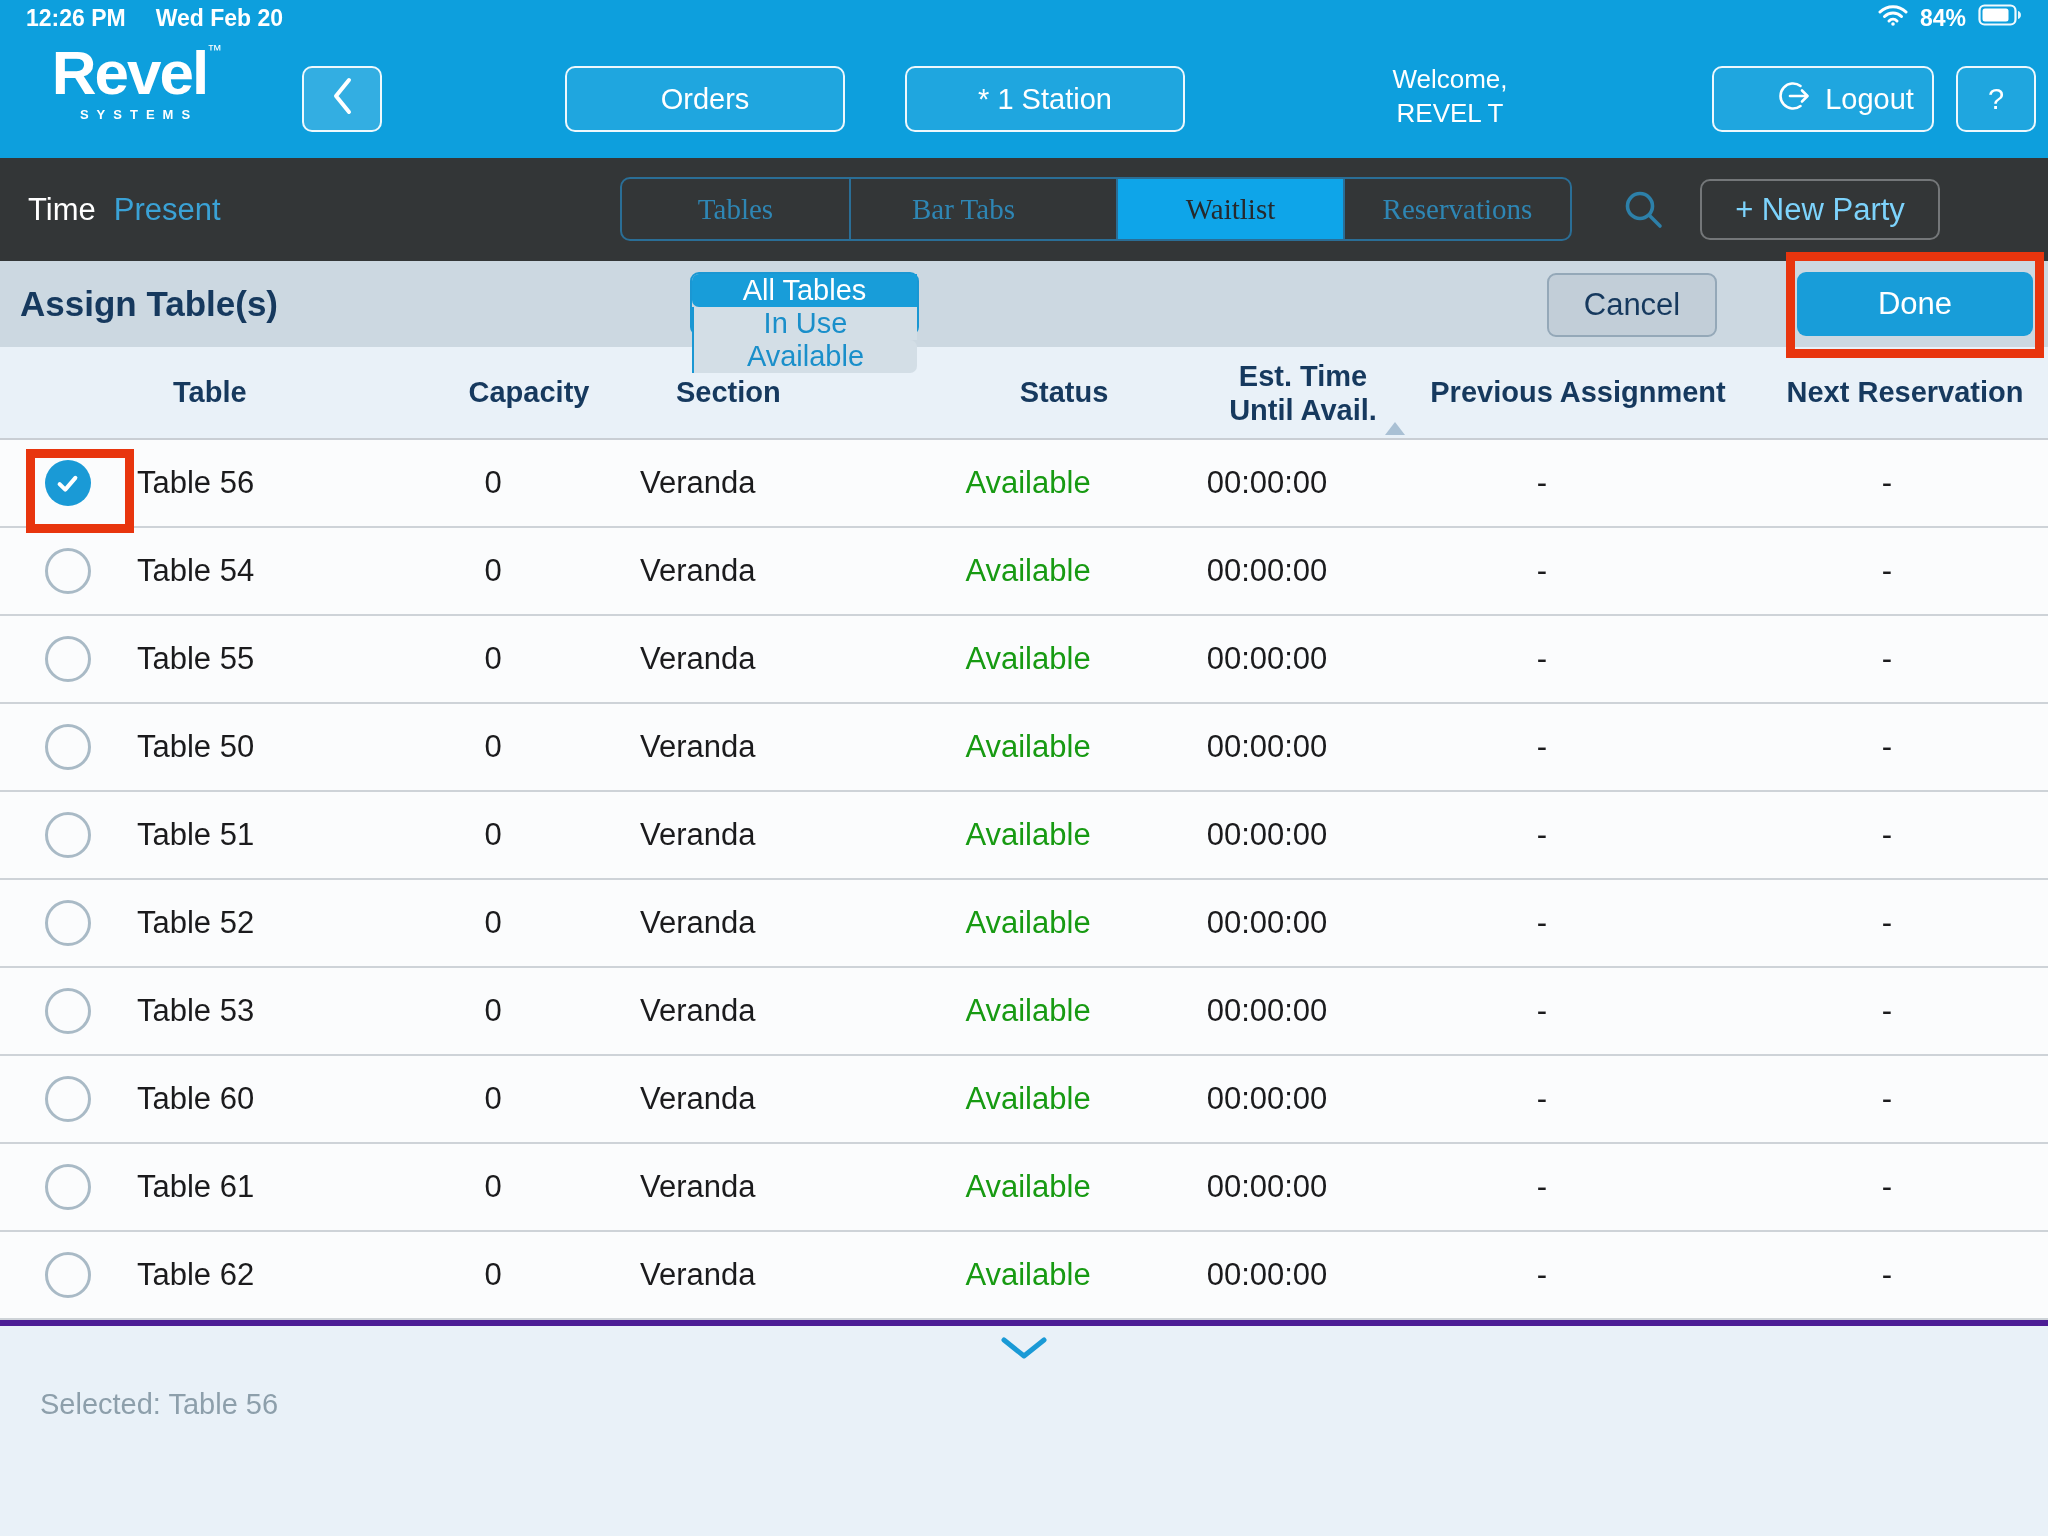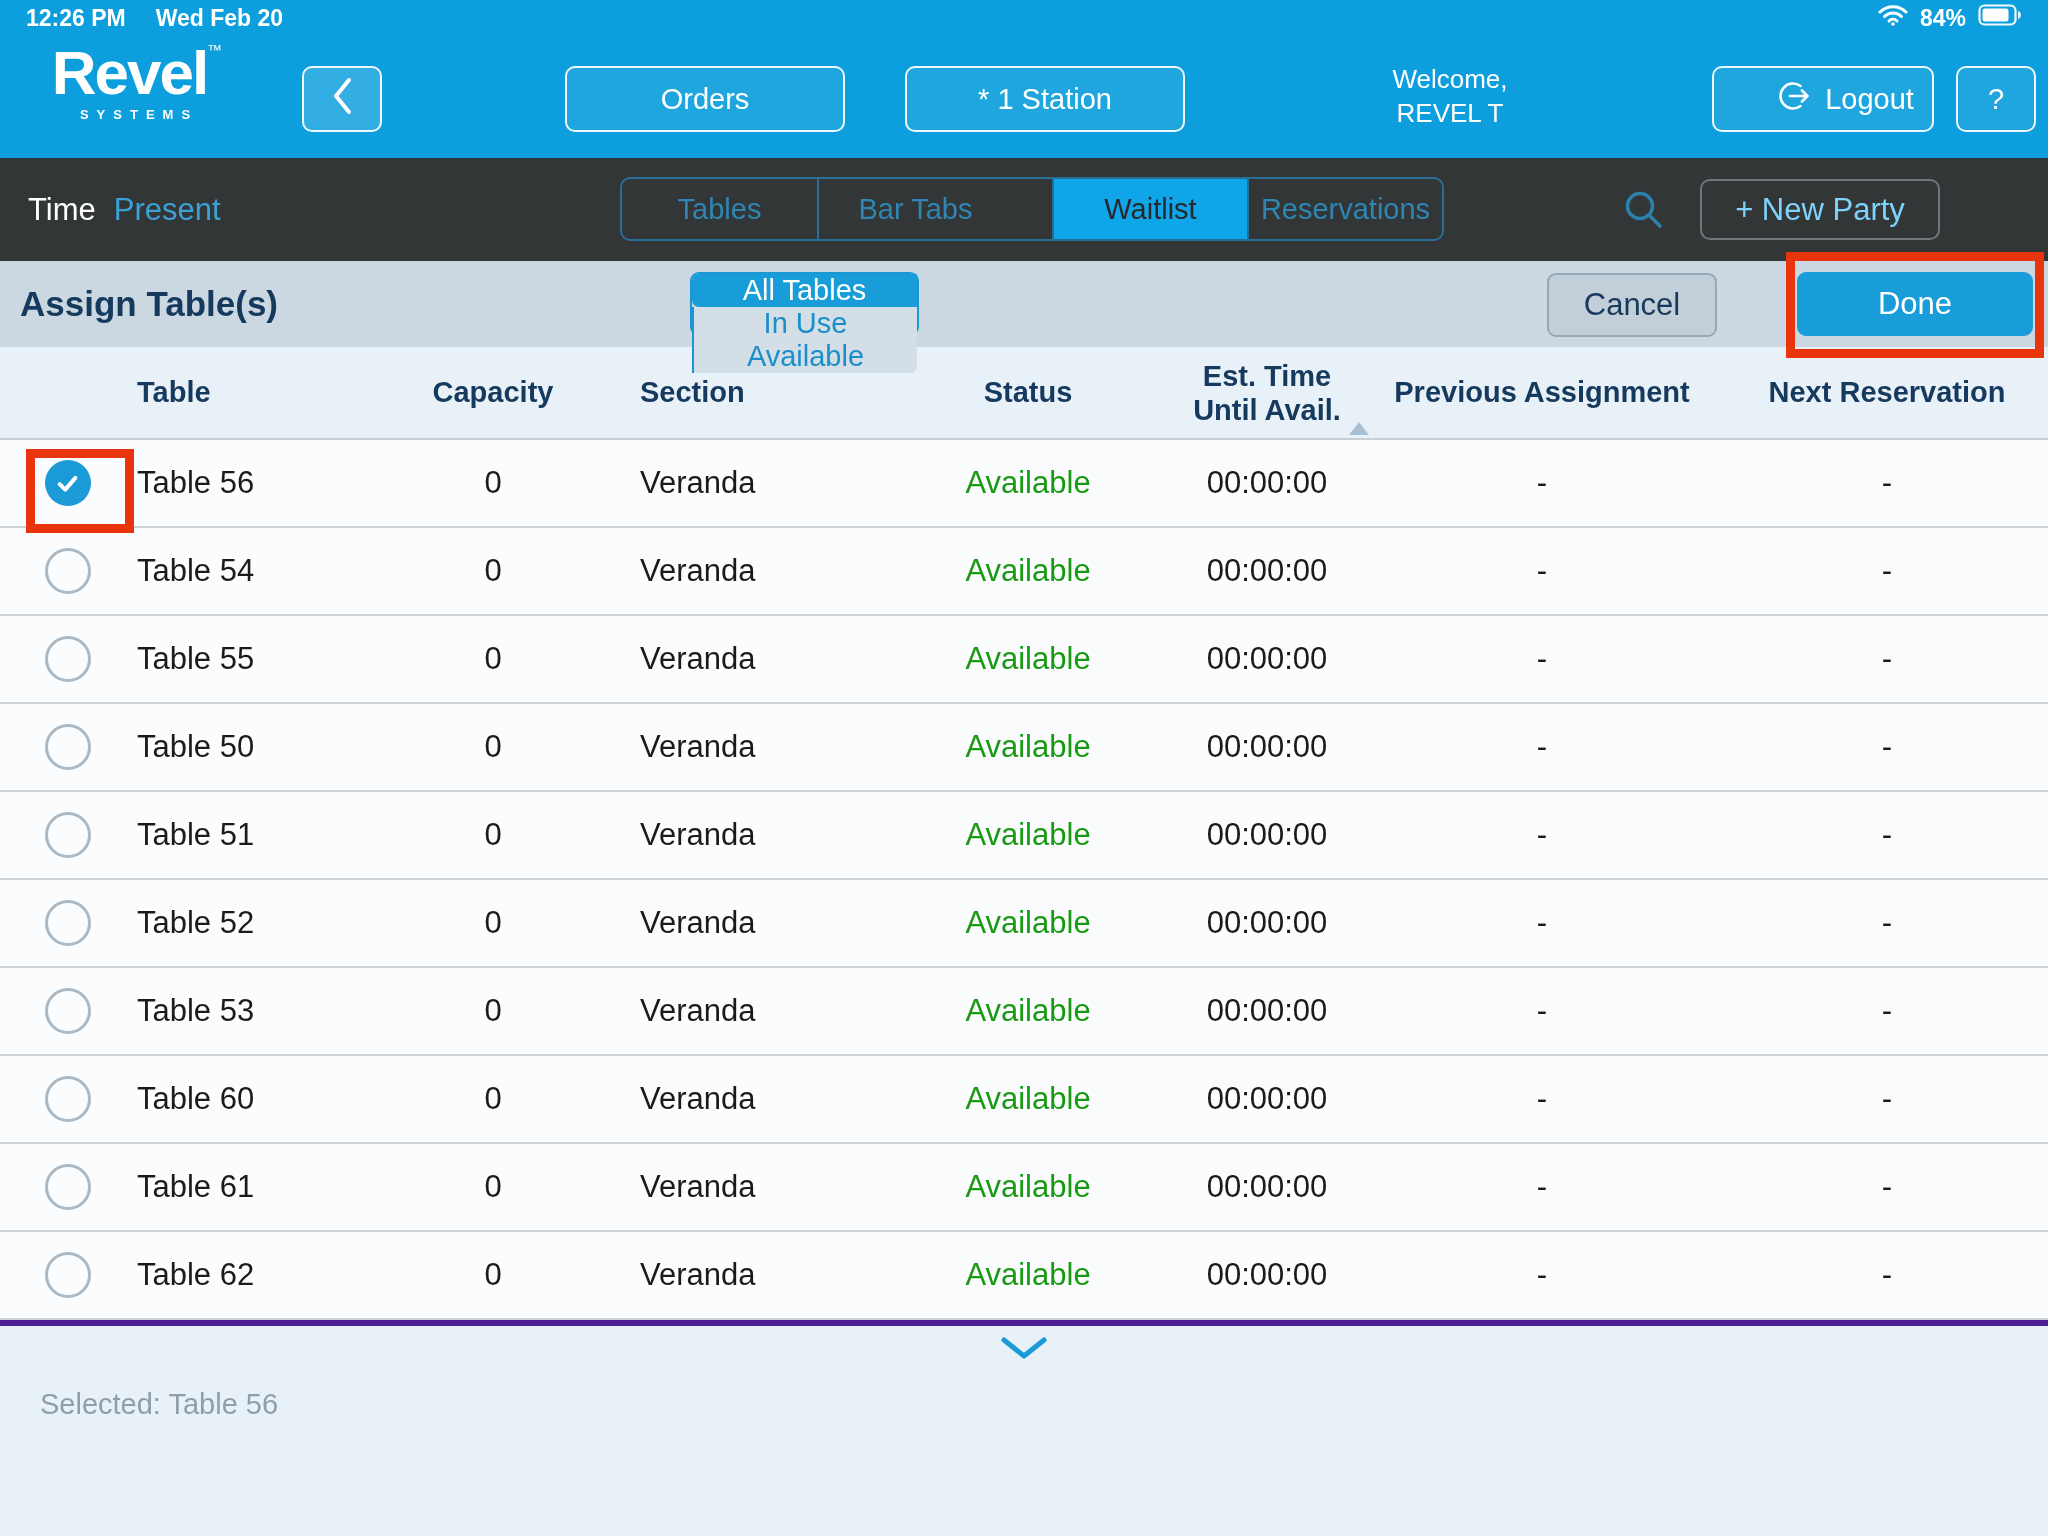--- a/index.html
+++ b/index.html
@@ -24,41 +24,41 @@
   .station-btn{ left:905px;  width:280px; }
   .logout-btn { left:1712px; width:222px; gap:14px;padding-left:45px; }
   .help-btn   { left:1956px; width:80px; }
   .welcome { position:absolute; left:1320px; top:62px; width:260px; text-align:center; font-size:26px; line-height:34px; }
 
   
   .navbar { position:relative; height:103px; background:#333637; display:flex; align-items:center; }
   .view-label { margin-left:28px; font-size:31px; color:#ffffff; }
   .view-value { margin-left:18px; font-size:31px; color:#3aa2d6; }
   .tabgroup { position:absolute; left:620px; top:19px; height:64px; display:flex; border:2px solid #2a6e96; border-radius:10px; overflow:hidden; }
-  .tab { width:195px; display:flex; align-items:center; justify-content:center; font-size:29px; color:#2e86b4; border-left:2px solid #2a6e96; }
+  .tab { width:227px; display:flex; align-items:center; justify-content:center; font-size:29px; color:#2e86b4; border-left:2px solid #2a6e96;font-family:Liberation Serif, serif; }
   .tab:first-child { border-left:none; }
   .tab.selected { background:#0ea5e9; color:#26292c;margin-left:40px; }
   .search-wrap { position:absolute; left:1618px; top:28px; width:50px; height:50px; display:flex; align-items:center; justify-content:center; }
   .new-party-btn { position:absolute; left:1700px; top:21px; width:240px; height:61px; border:2px solid #747779; border-radius:10px; color:#7dd3fc; font-size:31px; display:flex; align-items:center; justify-content:center; }
 
   
   .assignbar { position:relative; height:86px; background:#ccd8e1; }
   .assign-title { position:absolute; left:20px; top:50%; transform:translateY(-50%); font-size:35px; font-weight:700; color:#16395e; }
   .filtergroup { position:absolute; left:690px; top:11px; height:64px; display:flex; border:2px solid #1a97d3; border-radius:9px;flex-direction:column; }
   .filter { width:225px; display:flex; align-items:center; justify-content:center; font-size:29px; color:#1a8fca; background:#d3dee6; border-left:2px solid #1a97d3; }
   .filter:first-child { border-left:none; border-radius:7px 0 0 7px; }
   .filter:last-child { border-radius:0 7px 7px 0; }
   .filter.selected { background:#189dd9; color:#ffffff; }
   .cancel-btn { position:absolute; left:1547px; top:12px; width:170px; height:64px; background:#c2ced8; border:2px solid #94a8b8; border-radius:9px; color:#16395e; font-size:31px; display:flex; align-items:center; justify-content:center; }
   .done-annotation { position:absolute; left:1786px; top:-9px; width:258px; height:106px; border:9px solid #e8350e; z-index:6; }
   .done-btn { position:absolute; left:1797px; top:11px; width:236px; height:64px; background:#189dd9; border-radius:9px; color:#fff; font-size:31px; display:flex; align-items:center; justify-content:center; z-index:7; }
 
   
   .grid-cols { display:grid; grid-template-columns:135px 275px 166px 304px 296px 182px 368px 1fr; align-items:center; }
-  .thead { height:93px; background:#e9f1f8; color:#16395e; font-weight:700; font-size:29px; border-bottom:2px solid #c9ced4; }
+  .thead { height:93px; background:#e9f1f8; color:#16395e; font-weight:700; font-size:29px; border-bottom:2px solid #c9ced4;padding-left:36px; }
   .th { text-align:center; }
   .th-table { text-align:left; padding-left:2px; }
   .th-section { text-align:left; padding-left:64px; }
   .th-est { position:relative; line-height:34px; }
   .sort-tri { position:absolute; left:calc(50% + 82px); bottom:-8px; width:0; height:0; border-left:10px solid transparent; border-right:10px solid transparent; border-bottom:13px solid #a9c0d4; }
 
   .row { position:relative; height:88px; background:#fbfcfd; border-bottom:2px solid #ced3d8; font-size:31px; color:#1b1b1d; }
   .cell { text-align:center; }
   .cell-name { text-align:left; padding-left:2px; }
   .cell-section { text-align:left; padding-left:64px; }

